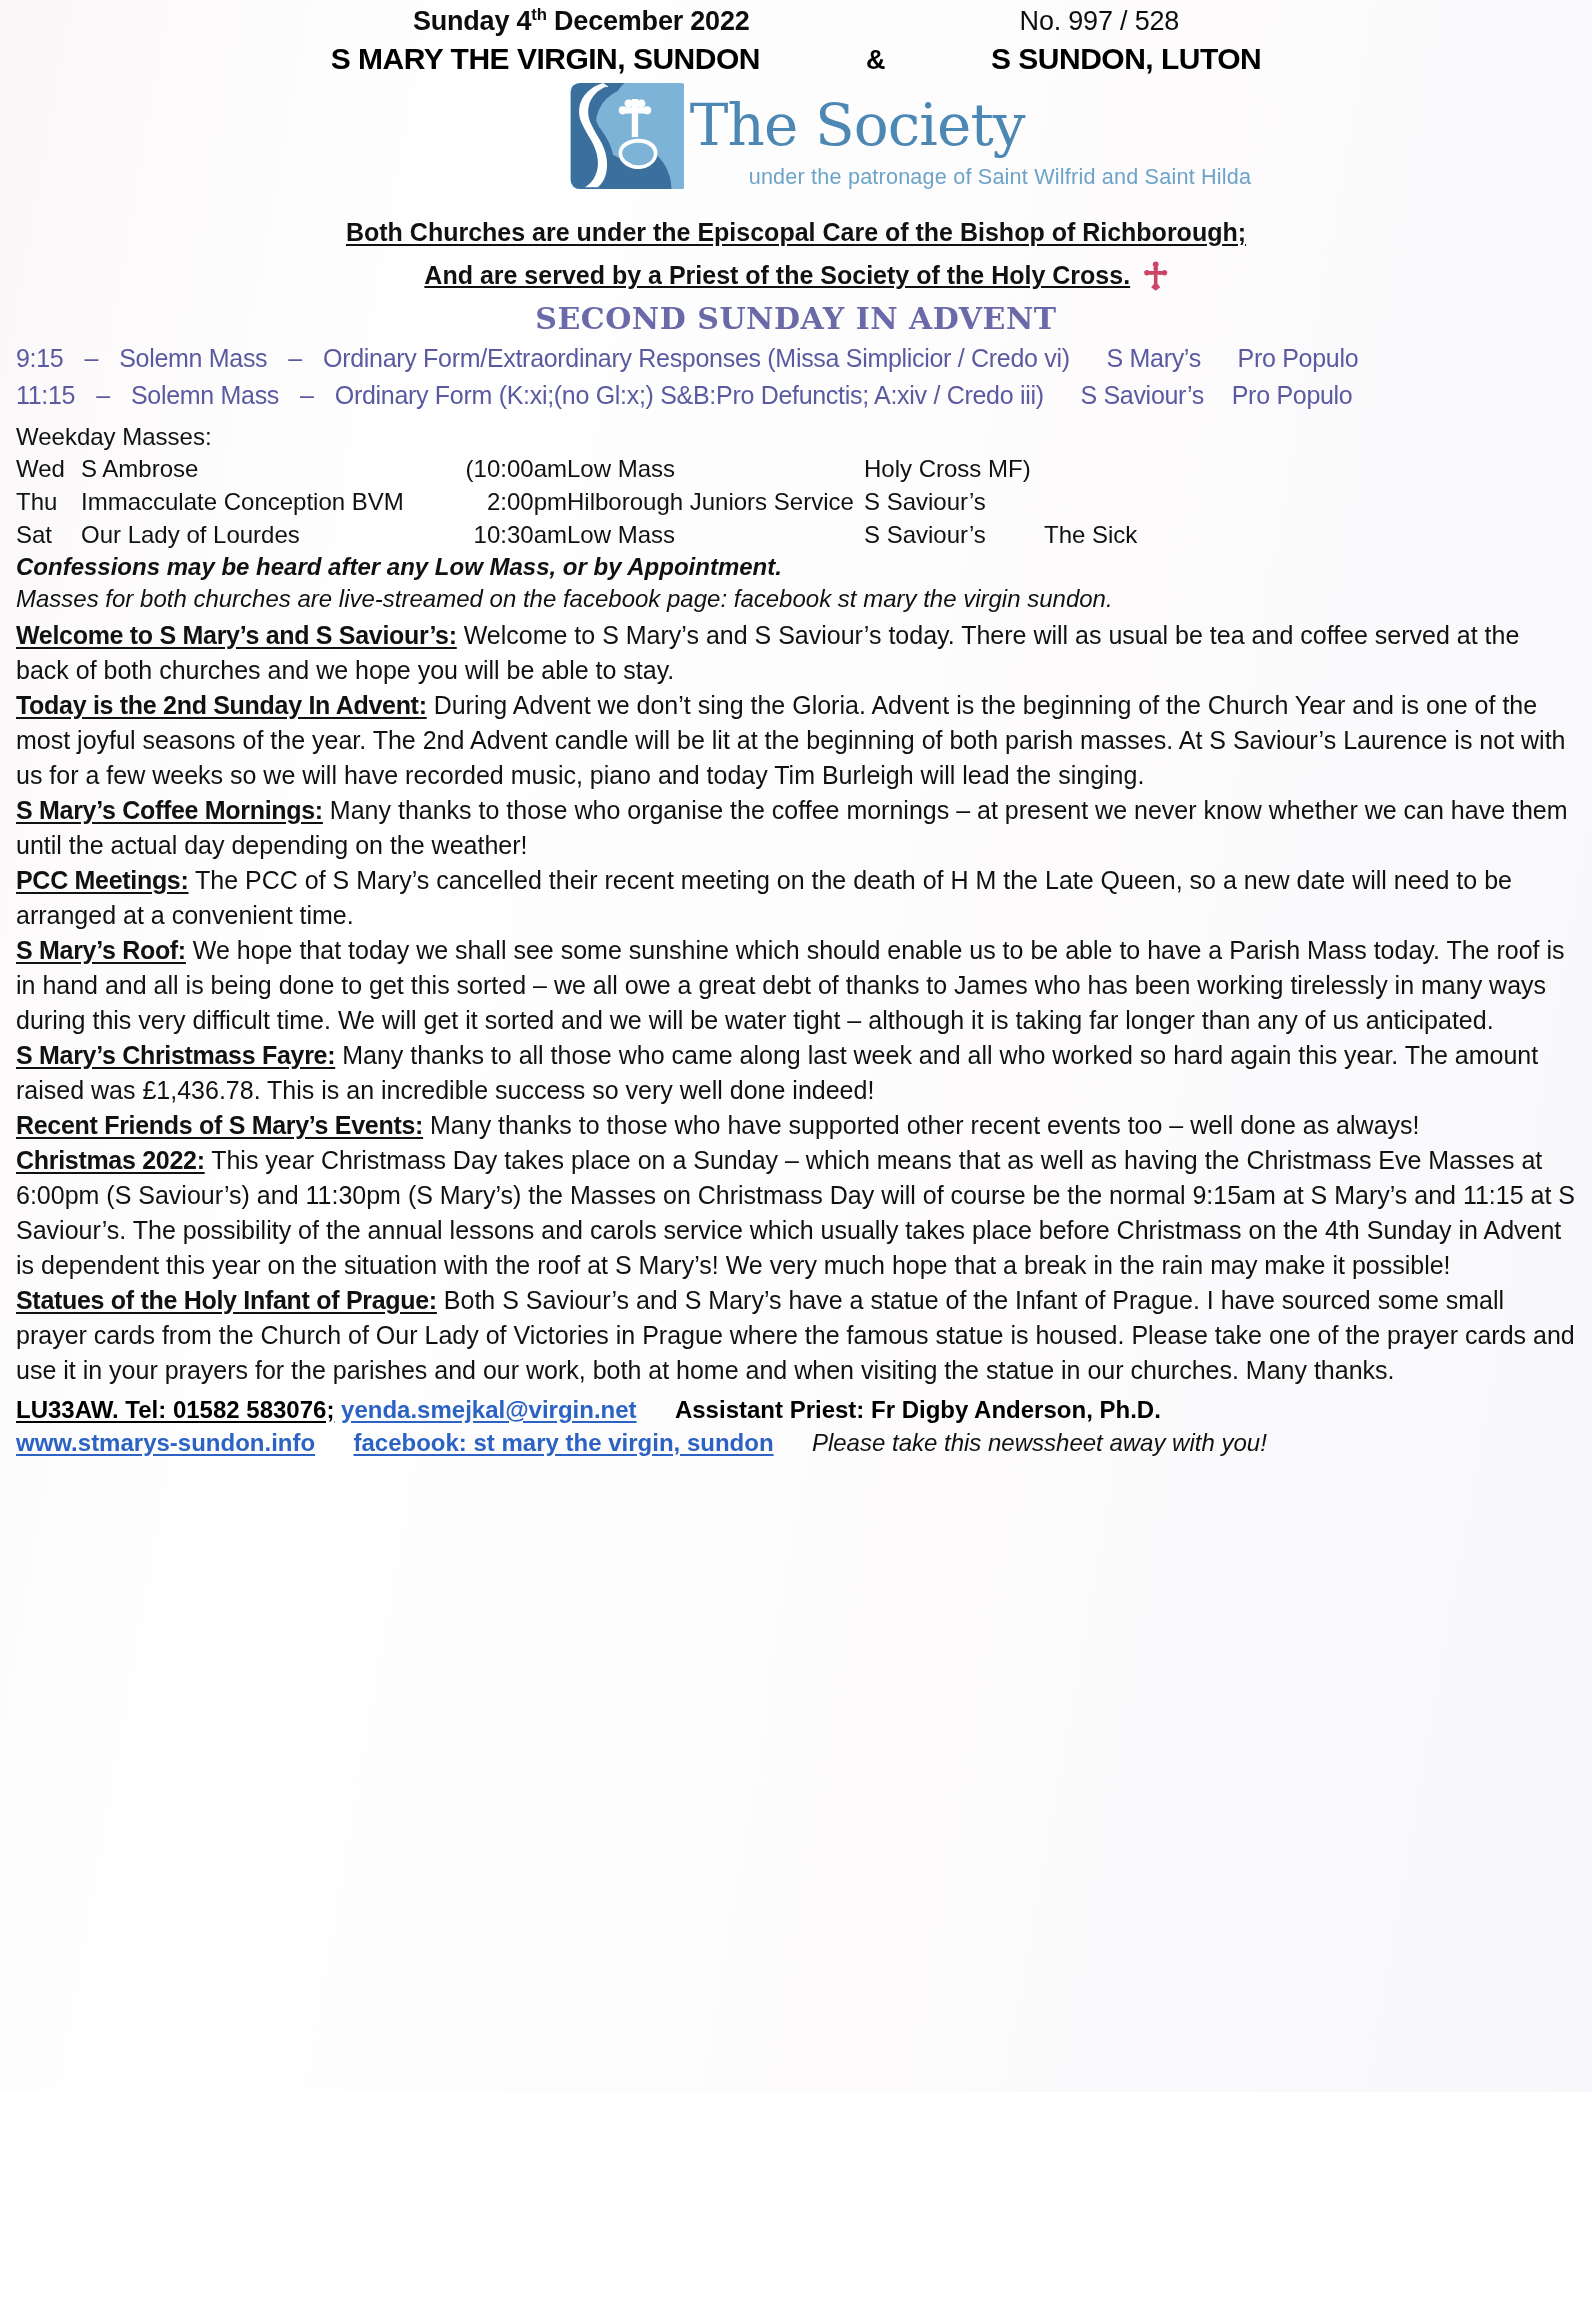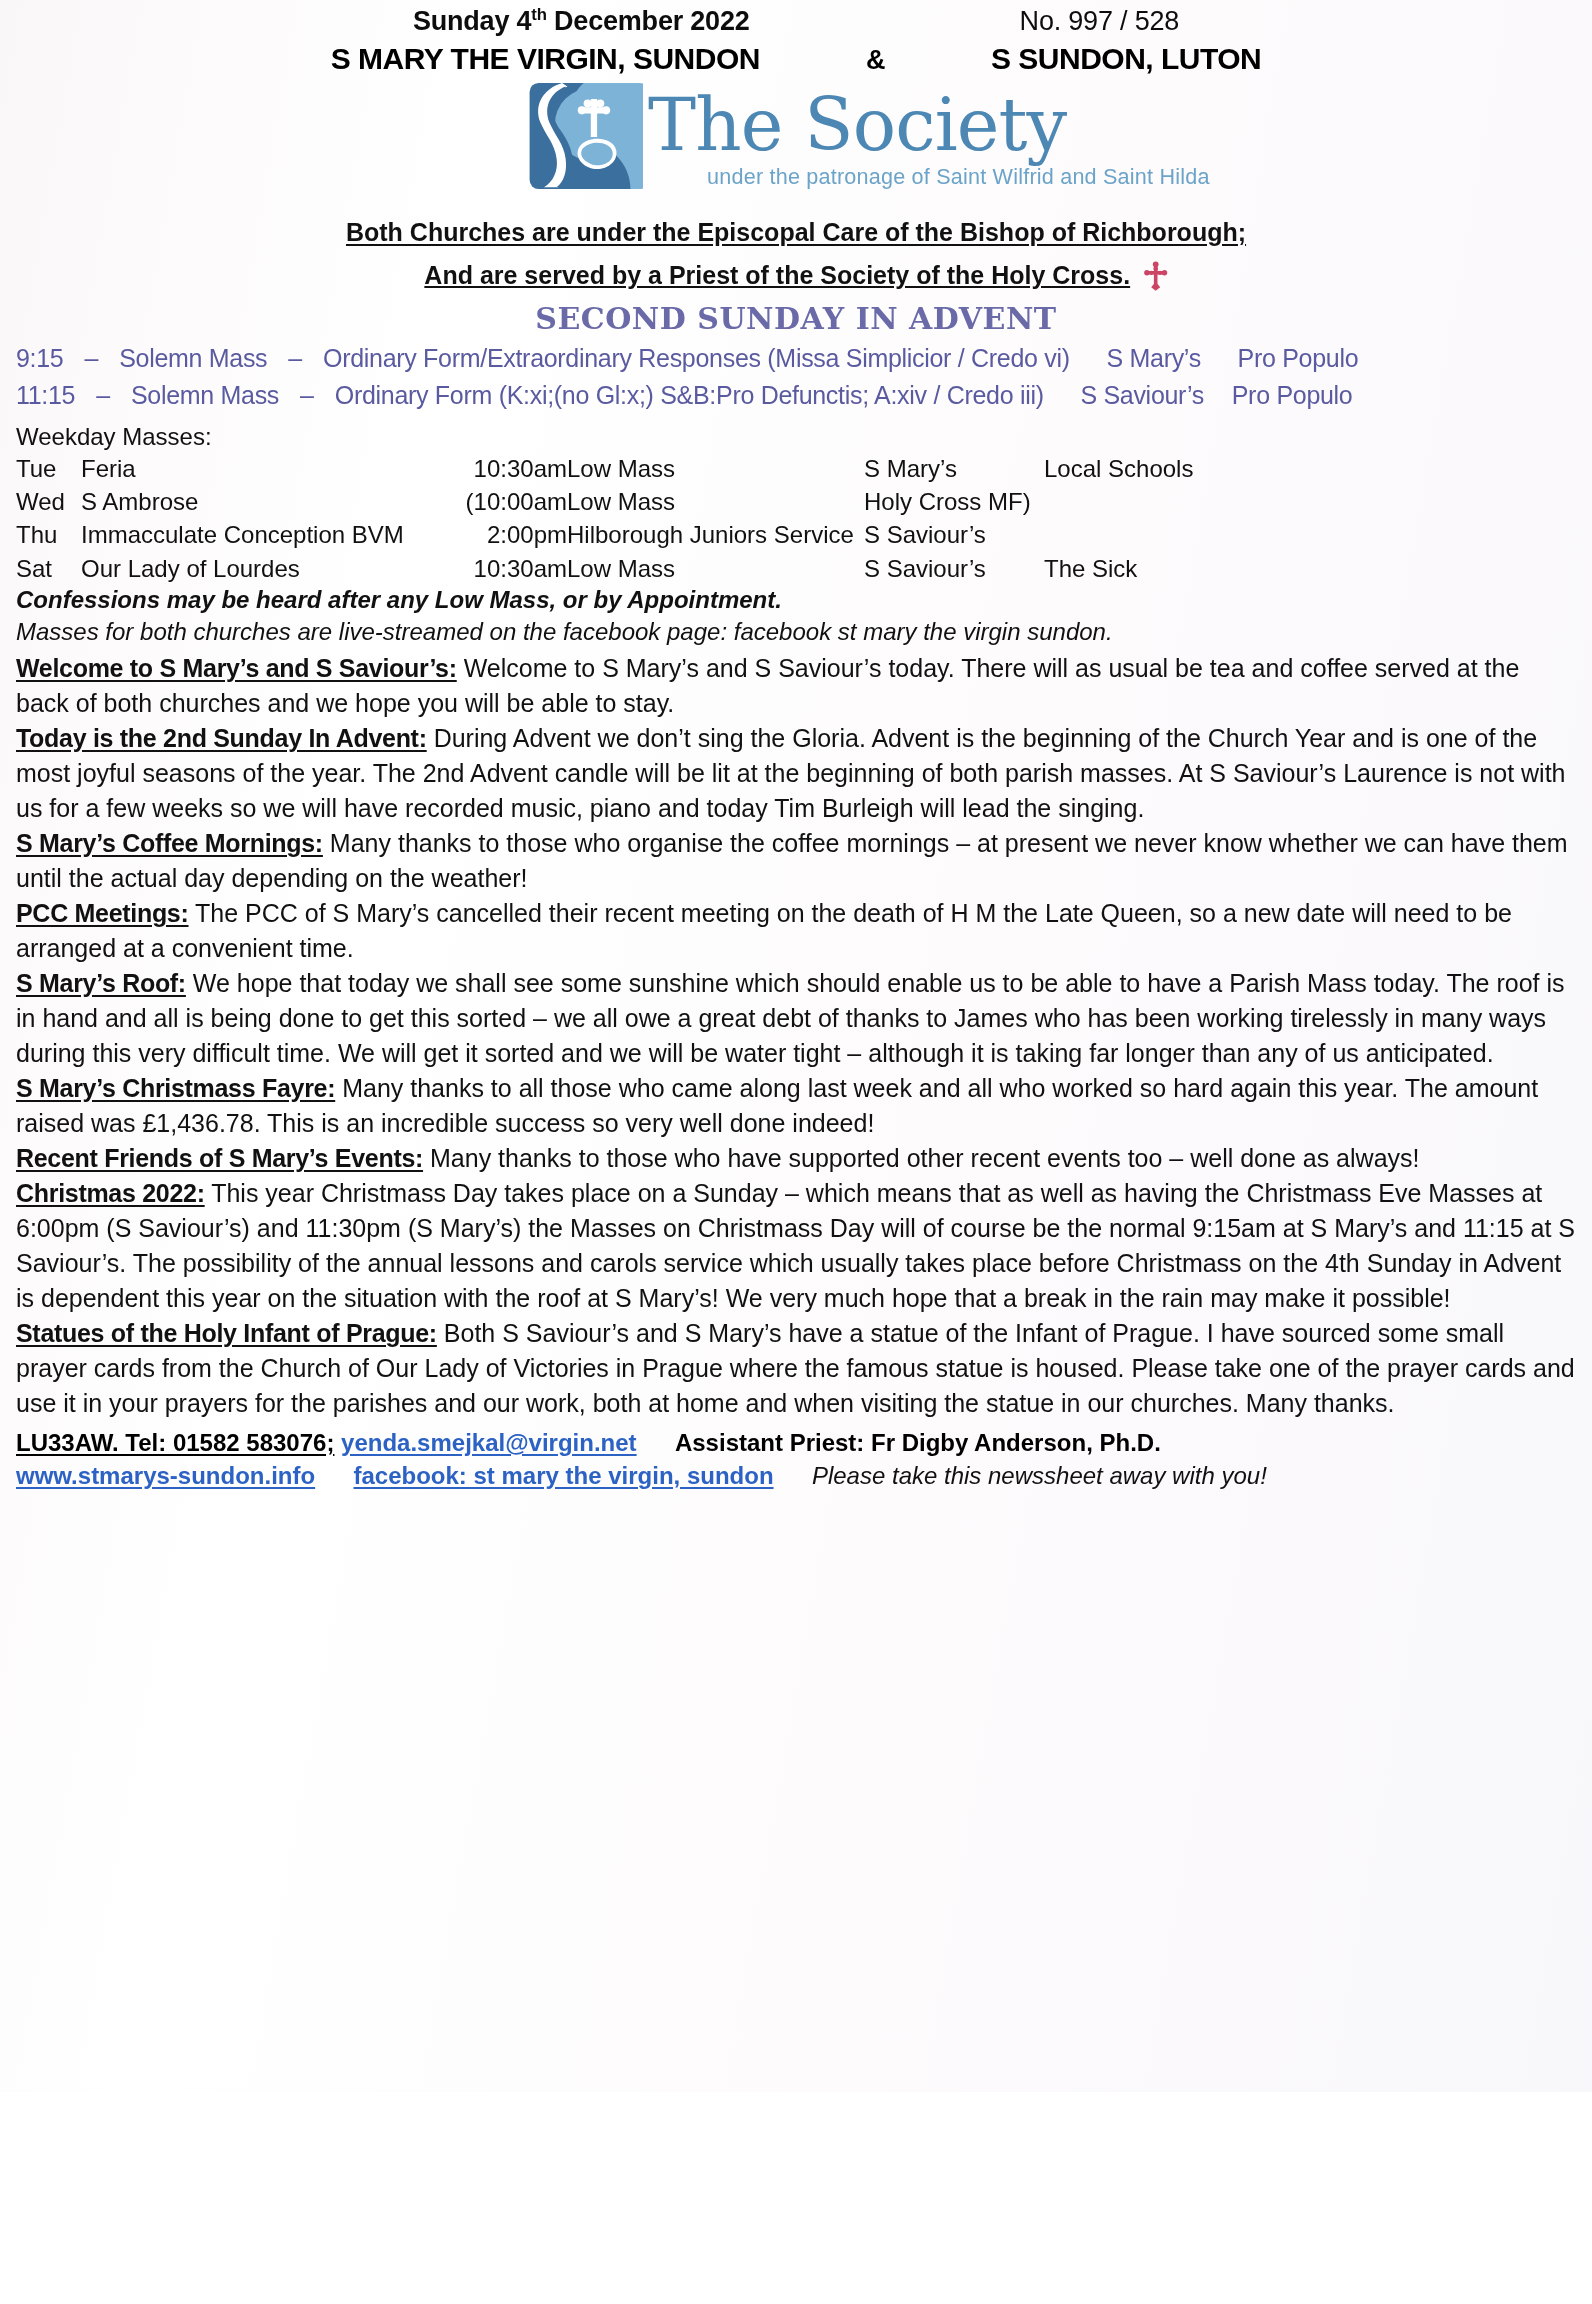--- a/index.html
+++ b/index.html
@@ -71,21 +71,21 @@
     position: relative;
     flex: none;
     margin-top: 3.6px;
   }
   .society-text {
     position: relative;
     margin-left: 5.4px;
   }
   .society-word {
     font-family: "DejaVu Serif", serif;
-    font-size: 72px;
+    font-size: 58px;
     line-height: 94px;
     font-weight: 400;
     color: #4d88b5;
     letter-spacing: -0.9px;
   }
   .patronage {
     position: absolute;
     left: 59px;
     top: 86px;
     font-size: 21.6px;
@@ -315,28 +315,20 @@
       <span class="gap-m"></span>
       <span>S Saviour’s</span>
       <span class="gap-s"></span>
       <span>Pro Populo</span>
     </div>
   </div>
 
   <div class="weekday-head">Weekday Masses:</div>
   <table class="weekday">
     <tbody>
-      <tr>
-        <td class="c-day">Tue</td>
-        <td class="c-feast">Feria</td>
-        <td class="c-time">10:30am</td>
-        <td class="c-kind">Low Mass</td>
-        <td class="c-place">S Mary’s</td>
-        <td class="c-int">Local Schools</td>
-      </tr>
       <tr>
         <td class="c-day">Wed</td>
         <td class="c-feast">S Ambrose</td>
         <td class="c-time">(10:00am</td>
         <td class="c-kind">Low Mass</td>
         <td class="c-place">Holy Cross MF)</td>
         <td class="c-int"></td>
       </tr>
       <tr>
         <td class="c-day">Thu</td>

